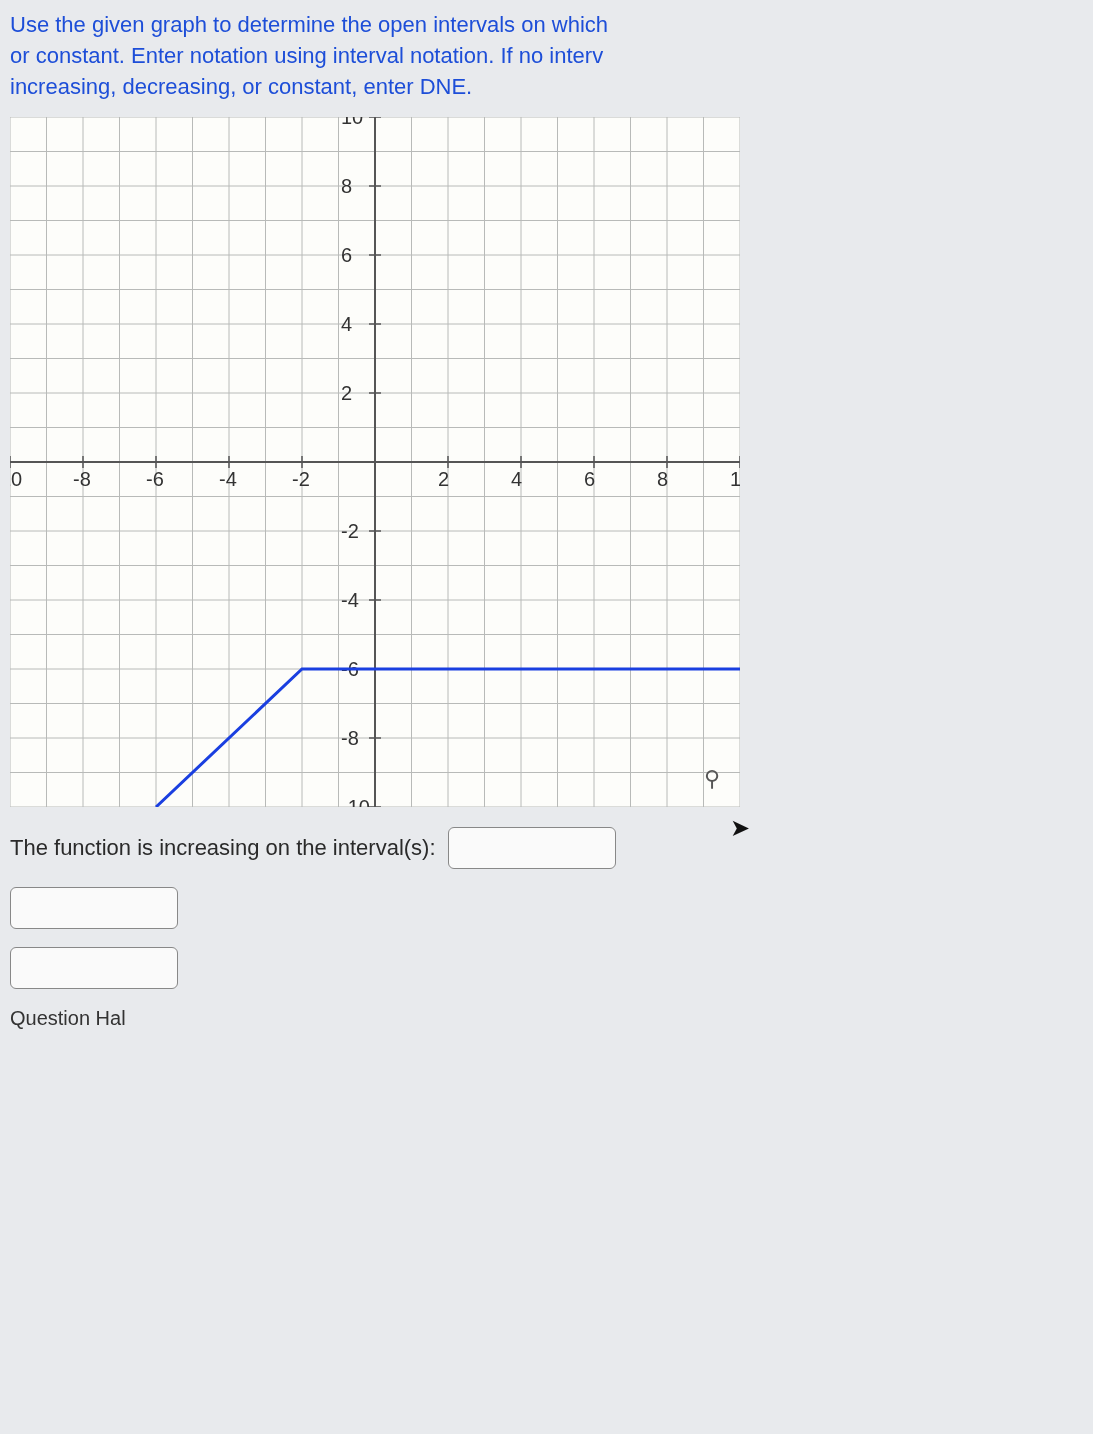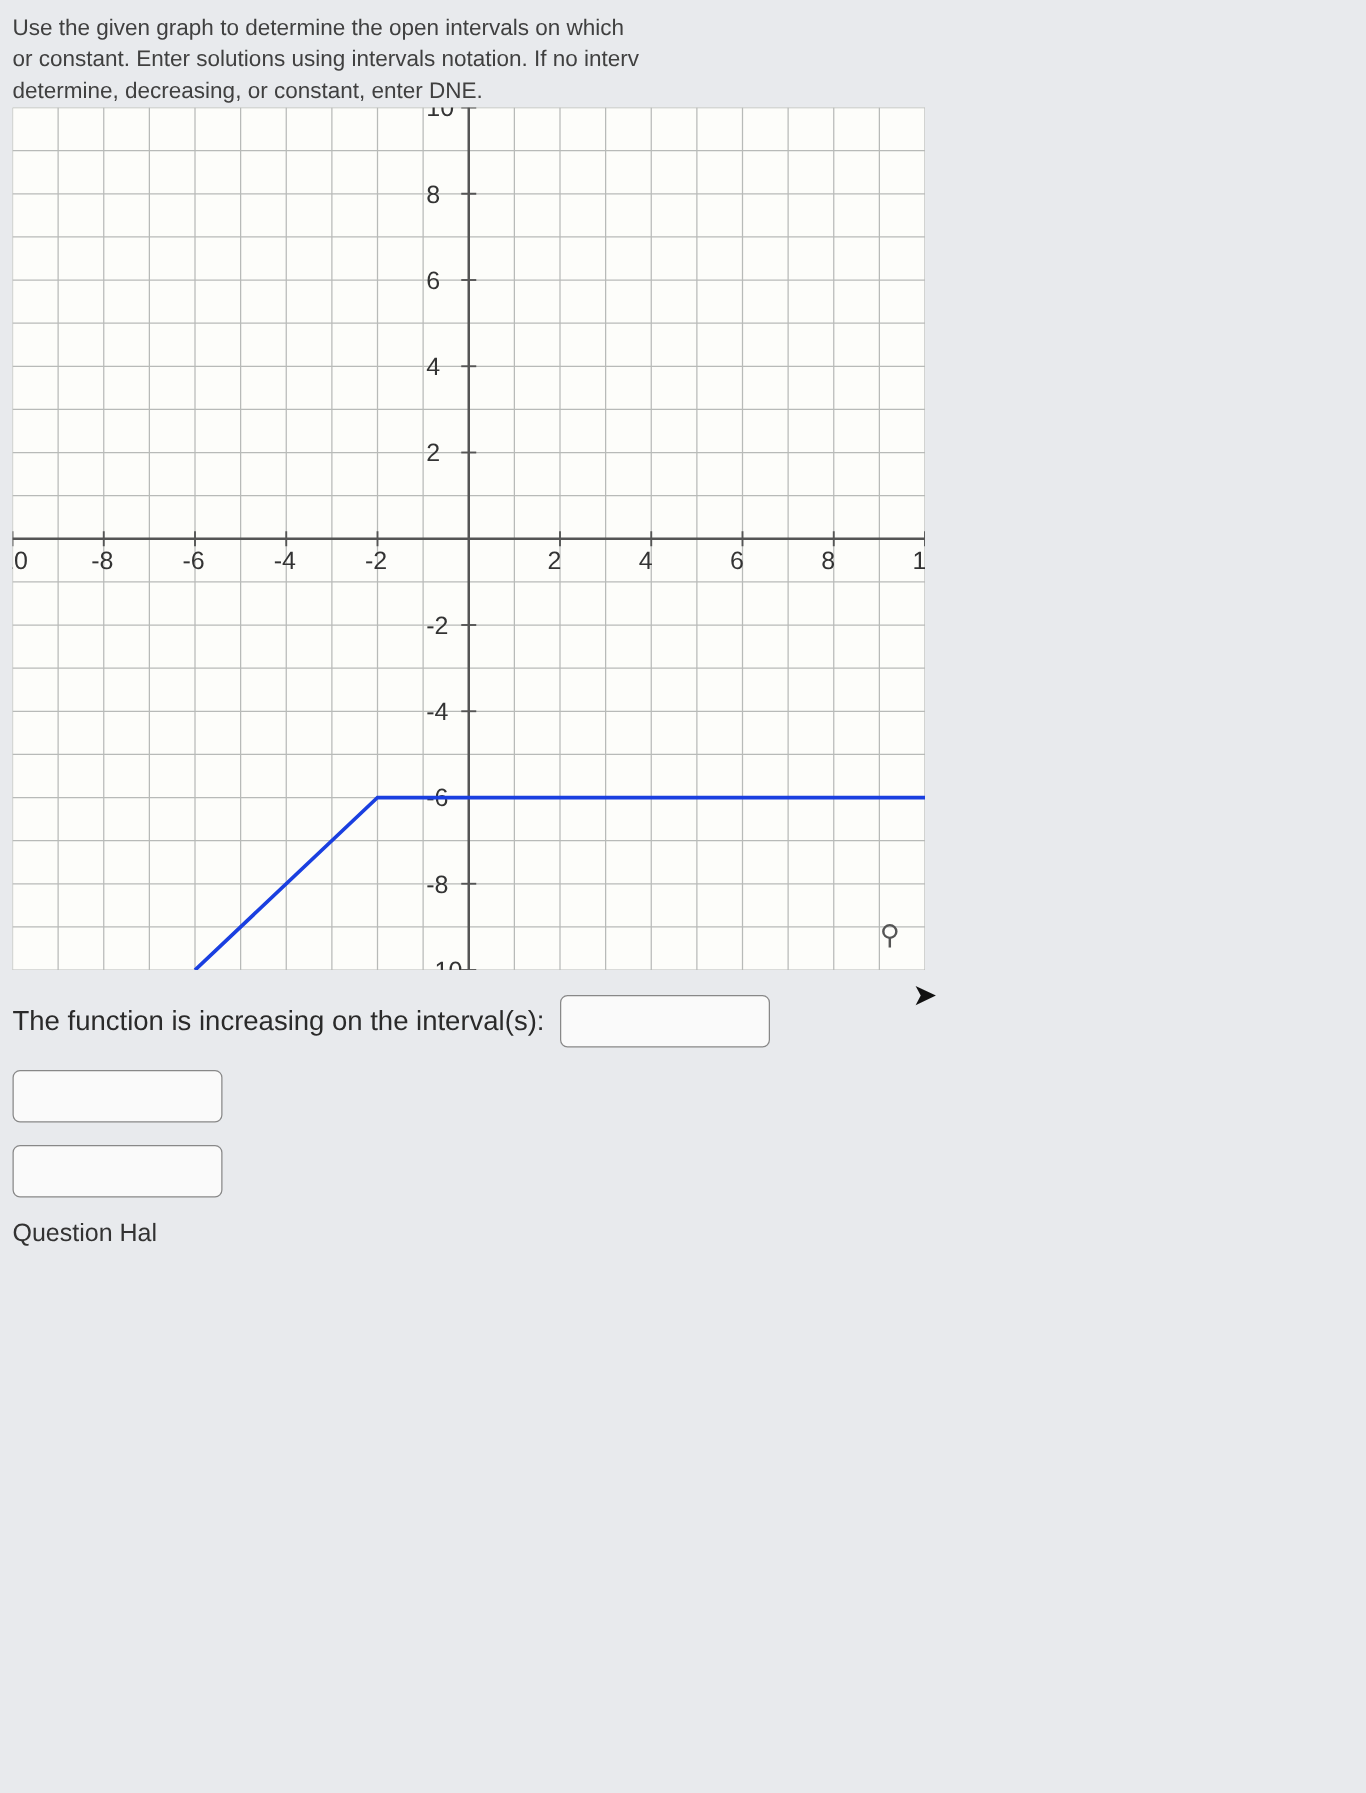--- a/index.html
+++ b/index.html
@@ -3,23 +3,24 @@
 <meta charset="utf-8">
 <style>
   body {
     margin: 0;
     padding: 10px;
     font-family: Arial, sans-serif;
     background: #e8eaed;
     color: #2a2a2a;
   }
   .instructions {
-    font-size: 18px;
+    font-size: 22px;
     line-height: 1.4;
-    color: #404040;
+    margin-bottom: 15px;
+    color: #1d4ed8;
   }
   .chart-wrap {
     width: 730px;
     height: 690px;
     position: relative;
     background: #fdfdfa;
     margin-bottom: 20px;
   }
   .chart-wrap svg { display: block; }
   .grid-line { stroke: #b8bab8; stroke-width: 1; }
@@ -64,22 +65,22 @@
   .qhelp {
     font-size: 20px;
     color: #333;
   }
 </style>
 </head>
 <body>
 
 <div class="instructions">
   <span>Use the given graph to determine the open intervals on which </span><br>
-  <span>or constant. Enter solutions using intervals notation. If no interv</span><br>
-  <span>determine, decreasing, or constant, enter DNE.</span>
+  <span>or constant. Enter notation using interval notation. If no interv</span><br>
+  <span>increasing, decreasing, or constant, enter DNE.</span>
 </div>
 
 <div class="chart-wrap">
   <svg id="chart-svg" width="730" height="690">
       <line class="grid-line" x1="0" y1="0" x2="0" y2="690"></line>
       <line class="grid-line" x1="36.5" y1="0" x2="36.5" y2="690"></line>
       <line class="grid-line" x1="73" y1="0" x2="73" y2="690"></line>
       <line class="grid-line" x1="109.5" y1="0" x2="109.5" y2="690"></line>
       <line class="grid-line" x1="146" y1="0" x2="146" y2="690"></line>
       <line class="grid-line" x1="182.5" y1="0" x2="182.5" y2="690"></line>

